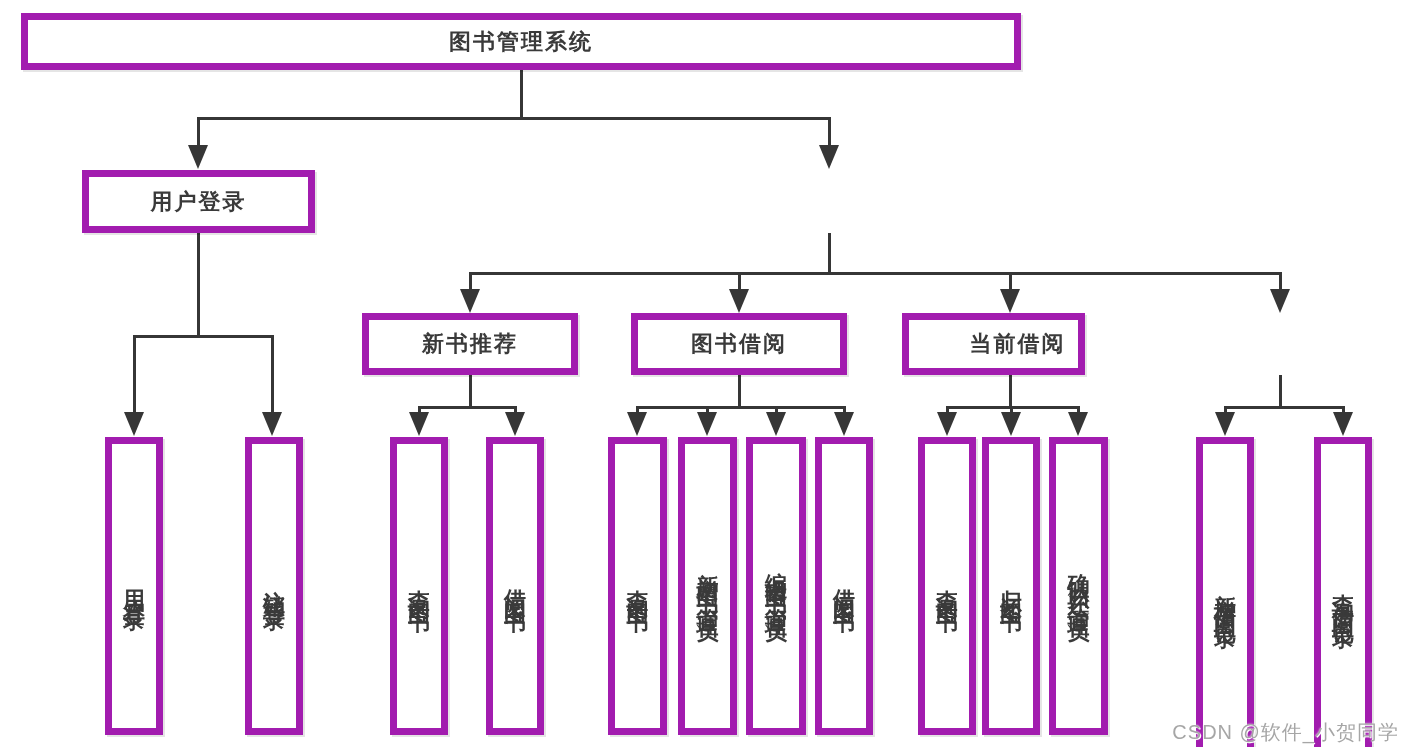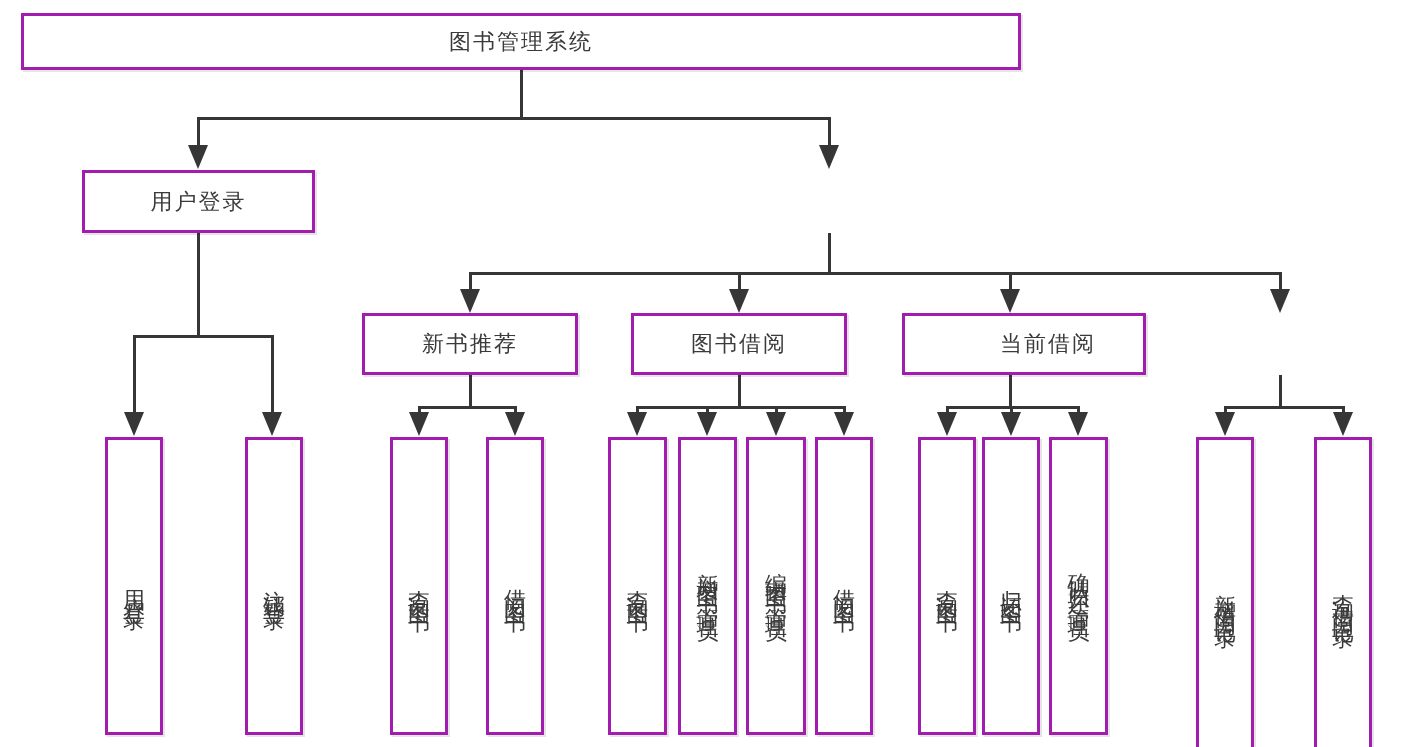--- a/index.html
+++ b/index.html
@@ -4,25 +4,26 @@
 <style>
   html,body { margin:0; padding:0; background:#ffffff; }
   .canvas {
     position:relative; width:1405px; height:747px;
     background:#ffffff; overflow:hidden;
     font-family:"Liberation Sans","DejaVu Sans",sans-serif;
     color:#3a3a3a;
   }
   .box {
     position:absolute; background:#ffffff;
-    border:3px solid #a21caf; box-sizing:border-box;
+    border:7px solid #a21caf; box-sizing:border-box;
     display:flex; align-items:center; justify-content:center;
     font-size:22px; letter-spacing:2px; color:#3a3a3a;
     box-shadow:2px 2px 0 rgba(0,0,0,0.10);
     z-index:2;
+    font-weight:bold;
   }
   .box.v {
     writing-mode:vertical-rl;
     letter-spacing:7px;
     text-align:center;
   }
   .hline { position:absolute; height:3px; background:#363636; z-index:1; }
   .vline { position:absolute; width:3px;  background:#363636; z-index:1; }
   .ahead {
     position:absolute; width:0; height:0; z-index:1;
@@ -66,21 +67,21 @@
   <div class="ahead" style="left:460px;top:289px;"></div>
   <div class="vline" style="left:738px;top:272px;height:17px;"></div>
   <div class="ahead" style="left:729px;top:289px;"></div>
   <div class="vline" style="left:1009px;top:272px;height:17px;"></div>
   <div class="ahead" style="left:1000px;top:289px;"></div>
   <div class="vline" style="left:1279px;top:272px;height:17px;"></div>
   <div class="ahead" style="left:1270px;top:289px;"></div>
 
   <div class="box" style="left:362px;top:313px;width:216px;height:62px;">新书推荐</div>
   <div class="box" style="left:631px;top:313px;width:216px;height:62px;">图书借阅</div>
-  <div class="box" style="left:902px;top:313px;width:244px;height:62px;padding-left:48px;">当前借阅</div>
+  <div class="box" style="left:902px;top:313px;width:183px;height:62px;padding-left:48px;">当前借阅</div>
 
   <div class="vline" style="left:469px;top:375px;height:31px;"></div>
   <div class="vline" style="left:738px;top:375px;height:31px;"></div>
   <div class="vline" style="left:1009px;top:375px;height:31px;"></div>
   <div class="vline" style="left:1279px;top:375px;height:31px;"></div>
 
   <div class="hline" style="left:418px;top:406px;width:98px;"></div>
   <div class="hline" style="left:636px;top:406px;width:209px;"></div>
   <div class="hline" style="left:946px;top:406px;width:133px;"></div>
   <div class="hline" style="left:1224px;top:406px;width:120px;"></div>
@@ -122,14 +123,15 @@
   <div class="box v" style="left:746px;top:437px;width:60px;height:298px;">编辑图书（管理员）</div>
   <div class="box v" style="left:815px;top:437px;width:58px;height:298px;">借阅图书</div>
 
   <div class="box v" style="left:918px;top:437px;width:58px;height:298px;">查询图书</div>
   <div class="box v" style="left:982px;top:437px;width:58px;height:298px;">归还图书</div>
   <div class="box v" style="left:1049px;top:437px;width:59px;height:298px;">确认归还（管理员）</div>
 
   <div class="box v" style="left:1196px;top:437px;width:58px;height:320px;">新增借阅记录</div>
   <div class="box v" style="left:1314px;top:437px;width:58px;height:320px;">查询借阅记录</div>
 
+  <div class="watermark">CSDN @软件_小贺同学</div>
 
 </div>
 
 </body></html>

